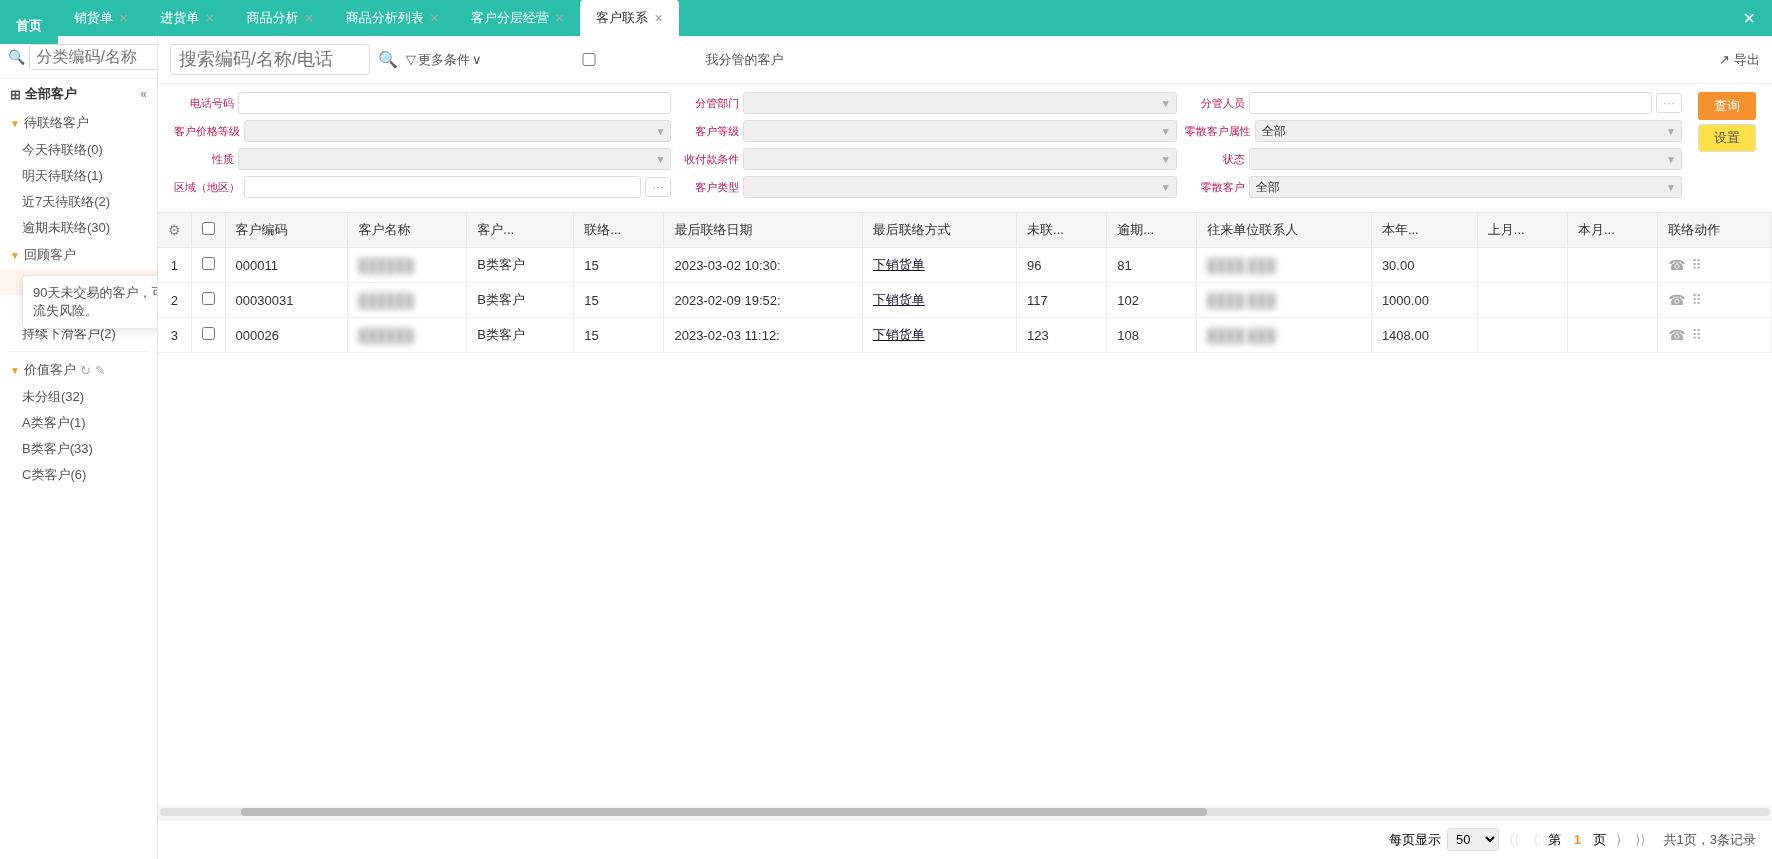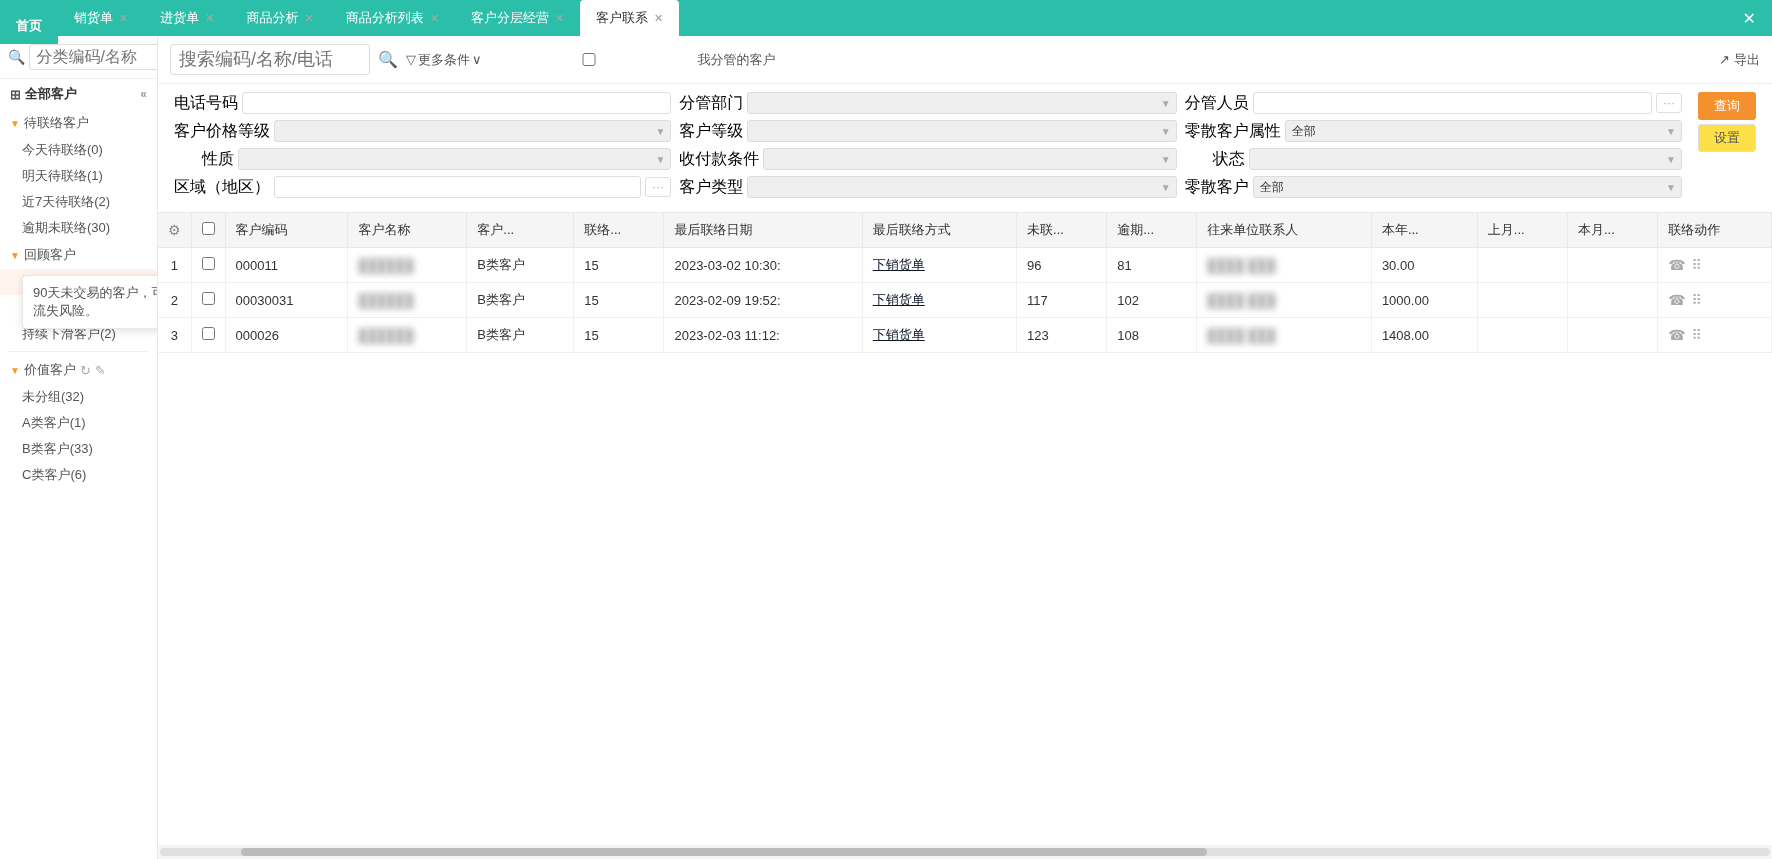--- a/index.html
+++ b/index.html
@@ -191,21 +191,21 @@
       color: #555;
       cursor: pointer;
       font-size: 13px;
       display: flex;
       align-items: center;
       gap: 2px;
     }
     .filter-bar .checkbox-label {
       display: flex;
       align-items: center;
-      gap: 8px;
+      gap: 16px;
       color: #555;
       cursor: pointer;
     }
     .filter-bar .spacer { flex: 1; }
     .export-btn {
       display: flex;
       align-items: center;
       gap: 4px;
       color: #555;
       cursor: pointer;
@@ -226,25 +226,25 @@
       gap: 8px;
       margin-bottom: 6px;
     }
     .filter-cell {
       flex: 1;
       display: flex;
       align-items: center;
       gap: 4px;
     }
     .filter-cell label {
-      color: #000000;
+      color: #be185d;
       white-space: nowrap;
       min-width: 60px;
       text-align: right;
-      font-size: 16px;
+      font-size: 11px;
     }
     .filter-cell input, .filter-cell select {
       flex: 1;
       border: 1px solid #ddd;
       border-radius: 3px;
       padding: 3px 6px;
       font-size: 12px;
       outline: none;
       color: #333;
     }
@@ -798,14 +798,31 @@
           </tbody>
       </table>
     </div>
 
     <div class="scrollbar-area">
       <div class="scrollbar-track">
         <div class="scrollbar-thumb"></div>
       </div>
     </div>
 
+    <div class="pagination">
+      <span>每页显示</span>
+      <select>
+        <option>50</option>
+        <option>10</option>
+        <option>20</option>
+        <option>100</option>
+      </select>
+      <span class="page-nav disabled">⟨⟨</span>
+      <span class="page-nav disabled">⟨</span>
+      <span>第</span>
+      <span class="current-page">1</span>
+      <span>页</span>
+      <span class="page-nav">⟩</span>
+      <span class="page-nav">⟩⟩</span>
+      <span class="total-info">共1页，3条记录</span>
+    </div>
   </div>
 </div>
 
 </body></html>

